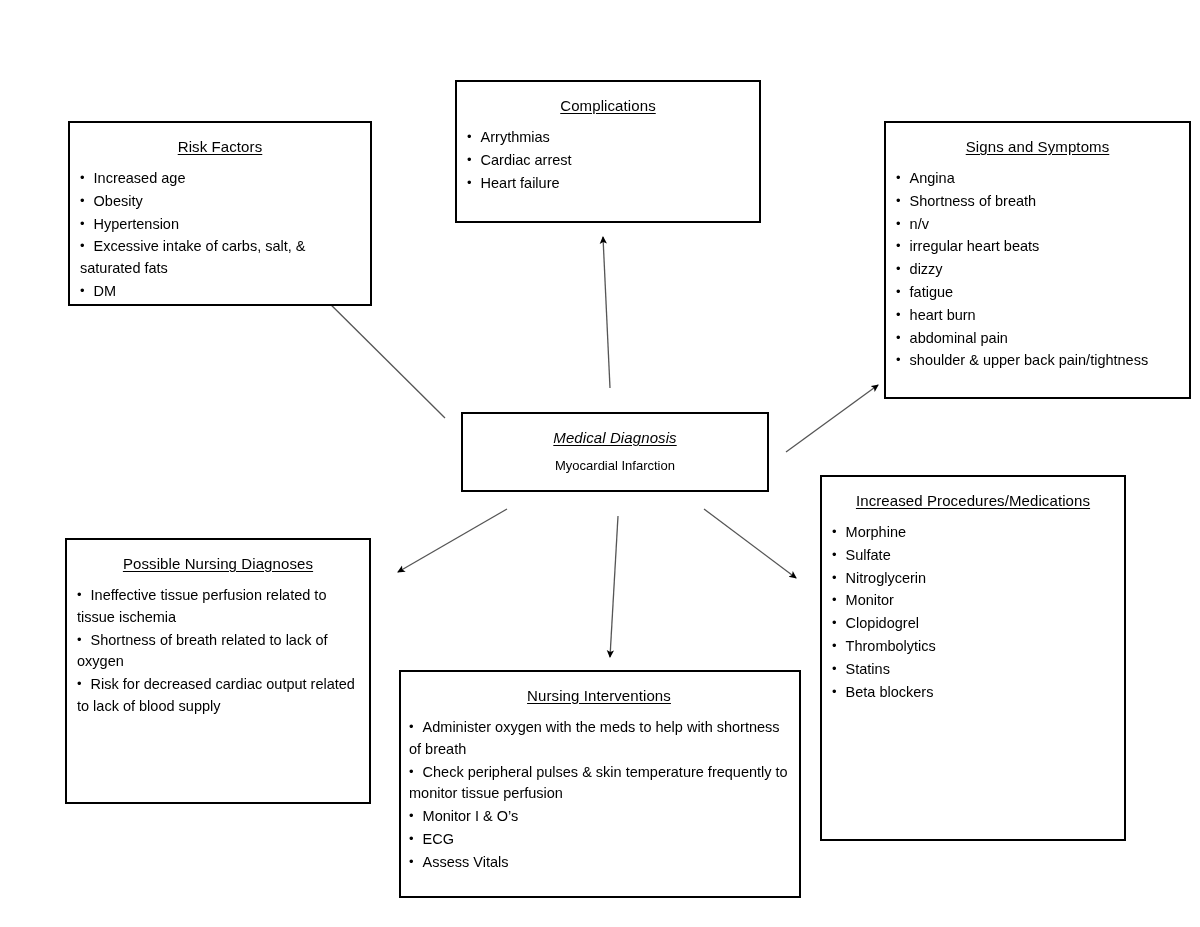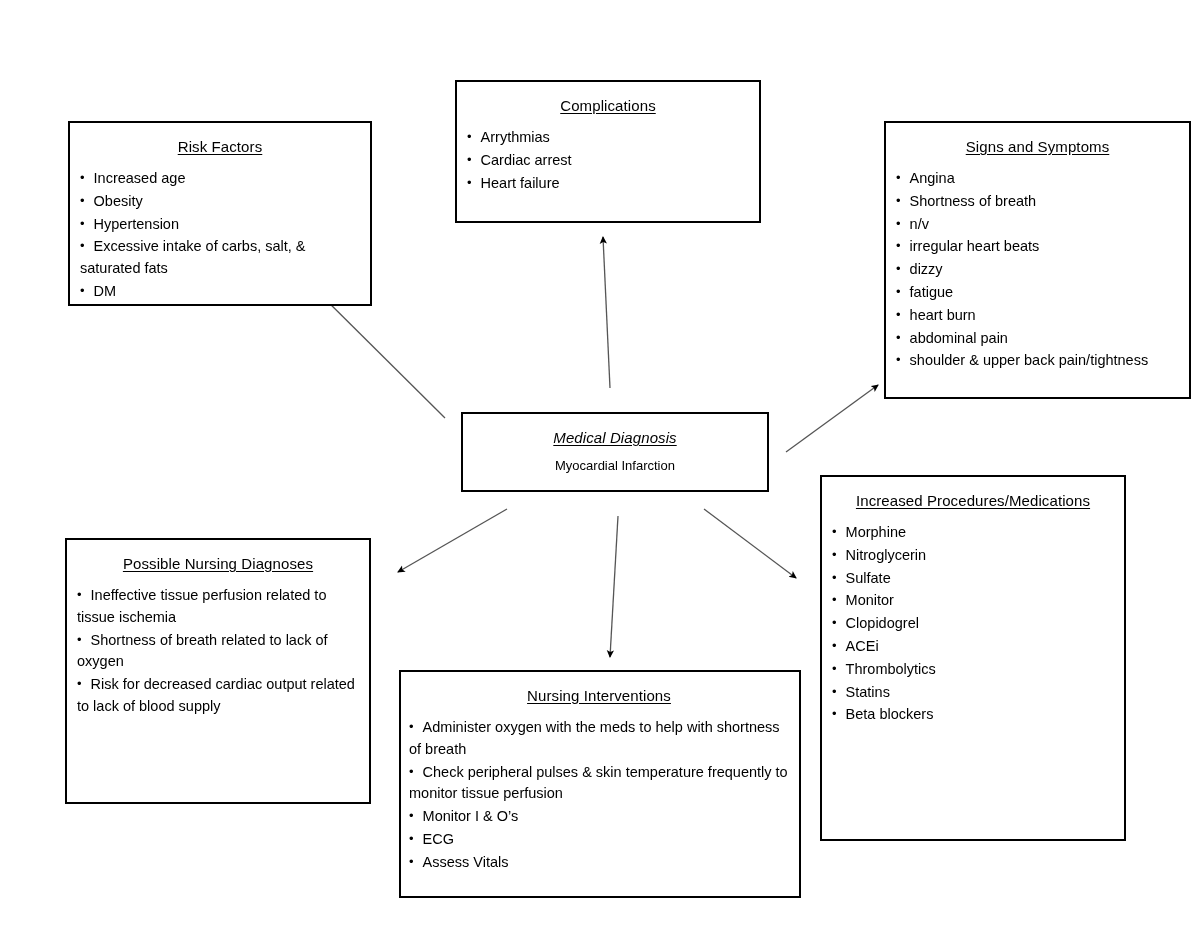--- a/index.html
+++ b/index.html
@@ -135,25 +135,24 @@
 
   <div class="box" id="box-medical-diagnosis">
     <div class="box-title">Medical Diagnosis</div>
     <div class="box-subtitle">Myocardial Infarction</div>
   </div>
 
   <div class="box" id="box-diagnostics">
     <div class="box-title">Increased Procedures/Medications</div>
     <ul class="bullets">
         <li><span class="bullet-glyph">•</span><span>Morphine</span></li>
+        <li><span class="bullet-glyph">•</span><span>Sulfate</span></li>
         <li><span class="bullet-glyph">•</span><span>Nitroglycerin</span></li>
-        <li><span class="bullet-glyph">•</span><span>Sulfate</span></li>
         <li><span class="bullet-glyph">•</span><span>Monitor</span></li>
         <li><span class="bullet-glyph">•</span><span>Clopidogrel</span></li>
-        <li><span class="bullet-glyph">•</span><span>ACEi</span></li>
         <li><span class="bullet-glyph">•</span><span>Thrombolytics</span></li>
         <li><span class="bullet-glyph">•</span><span>Statins</span></li>
         <li><span class="bullet-glyph">•</span><span>Beta blockers</span></li>
       </ul>
   </div>
 
   <div class="box" id="box-nursing-diagnoses">
     <div class="box-title">Possible Nursing Diagnoses</div>
     <ul class="bullets">
         <li><span class="bullet-glyph">•</span><span>Ineffective tissue perfusion related to tissue ischemia</span></li>

